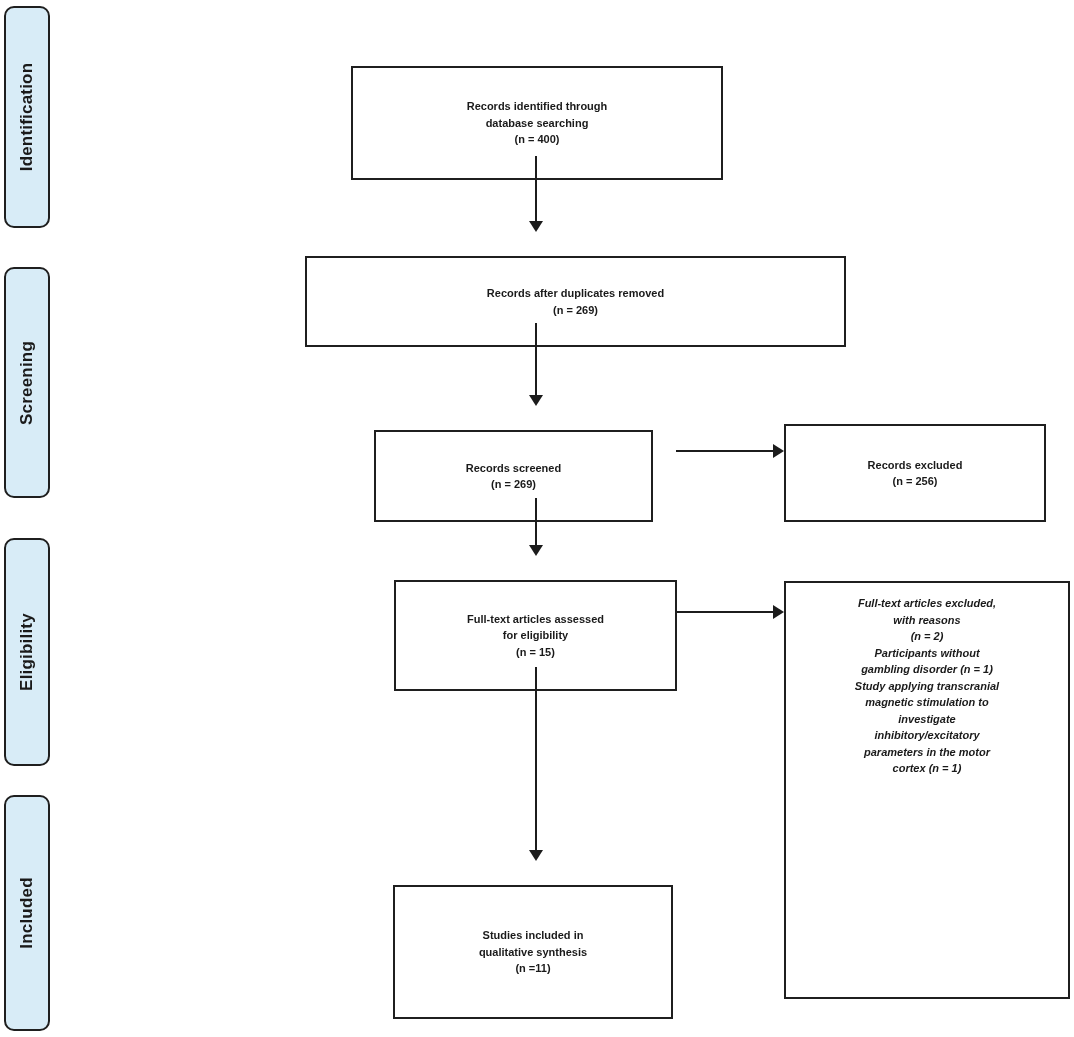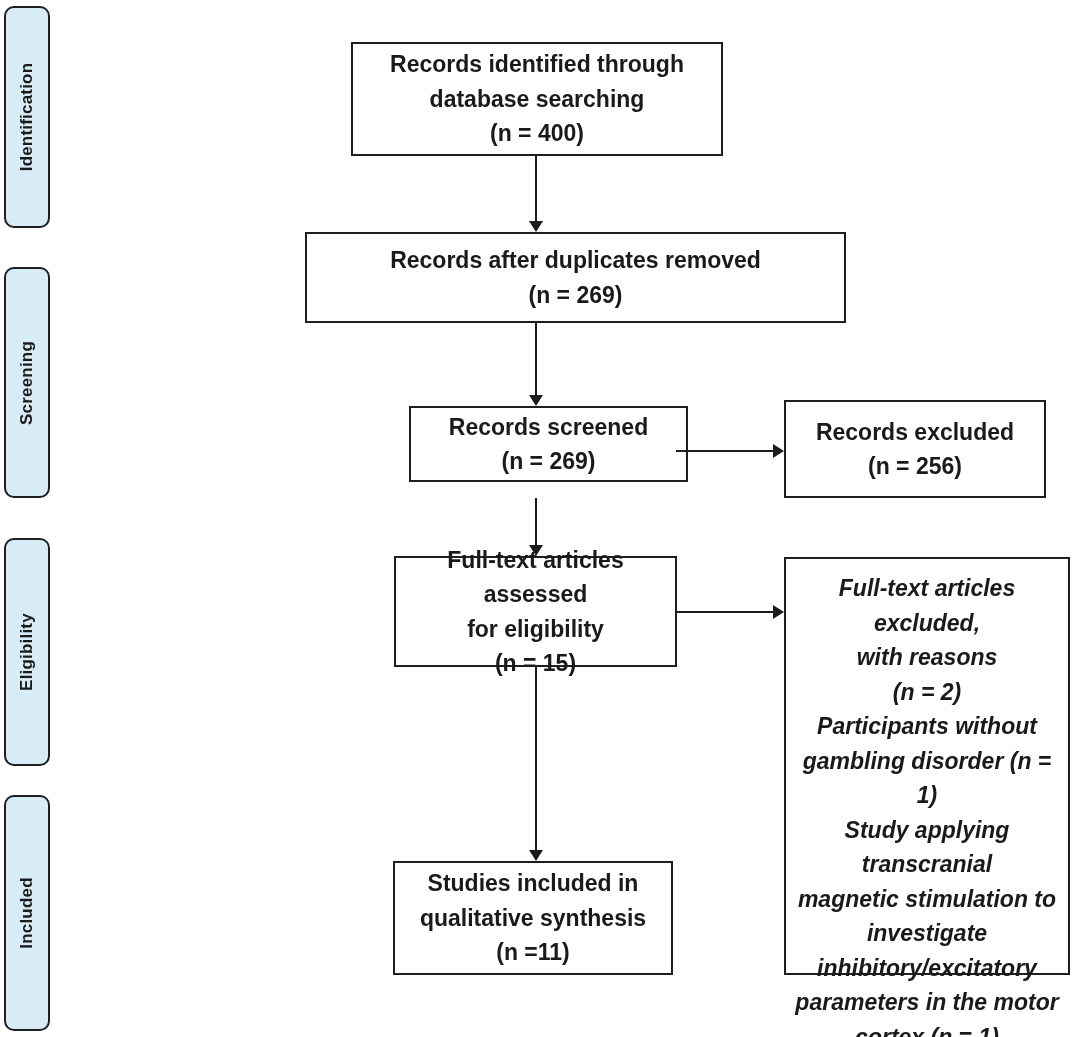--- a/index.html
+++ b/index.html
@@ -39,26 +39,27 @@
   
   .fbox {
     position: absolute;
     background: #ffffff;
     border: 2px solid #1f1f1f;
     box-sizing: border-box;
     display: flex;
     align-items: center;
     justify-content: center;
     text-align: center;
-    font-size: 23px;
+    font-size: 11px;
     font-weight: 600;
     color: #1a1a1a;
     line-height: 1.5;
     white-space: pre-line;
     padding: 16px 8px;
+    margin-top: 24px;
   }
   .fbox.top-align {
     align-items: flex-start;
     padding-top: 12px;
   }
   
   .vline {
     position: absolute;
     width: 2px;
     background: #1c1c1c;
@@ -103,21 +104,21 @@
     <span class="vtext">Included</span>
   </div>
 
   <div class="fbox" style="left:351px; top:42px; width:372px; height:114px;">Records identified through
 database searching
 (n = 400)</div>
 
   <div class="fbox" style="left:305px; top:232px; width:541px; height:91px;">Records after duplicates removed
 (n = 269)</div>
 
-  <div class="fbox" style="left:409px; top:406px; width:279px; height:76px;">Records screened
+  <div class="fbox" style="left:374px; top:406px; width:279px; height:92px;">Records screened
 (n = 269)</div>
 
   <div class="fbox" style="left:784px; top:400px; width:262px; height:98px;">Records excluded
 (n = 256)</div>
 
   <div class="fbox" style="left:394px; top:556px; width:283px; height:111px;">Full-text articles assessed
 for eligibility
 (n = 15)</div>
 
   <div class="fbox top-align" style="left:784px; top:557px; width:286px; height:418px;font-style:italic;">Full-text articles excluded,
@@ -125,21 +126,21 @@
 (n = 2)
 Participants without
 gambling disorder (n = 1)
 Study applying transcranial
 magnetic stimulation to
 investigate
 inhibitory/excitatory
 parameters in the motor
 cortex (n = 1)</div>
 
-  <div class="fbox" style="left:393px; top:861px; width:280px; height:114px;">Studies included in
+  <div class="fbox" style="left:393px; top:861px; width:280px; height:134px;">Studies included in
 qualitative synthesis
 (n =11)</div>
 
   <div>
     <div class="vline" style="left:535px; top:156px; height:66px;"></div>
     <div class="head-down" style="left:529px; top:221px;"></div>
   </div>
   <div>
     <div class="vline" style="left:535px; top:323px; height:72px;"></div>
     <div class="head-down" style="left:529px; top:395px;"></div>

